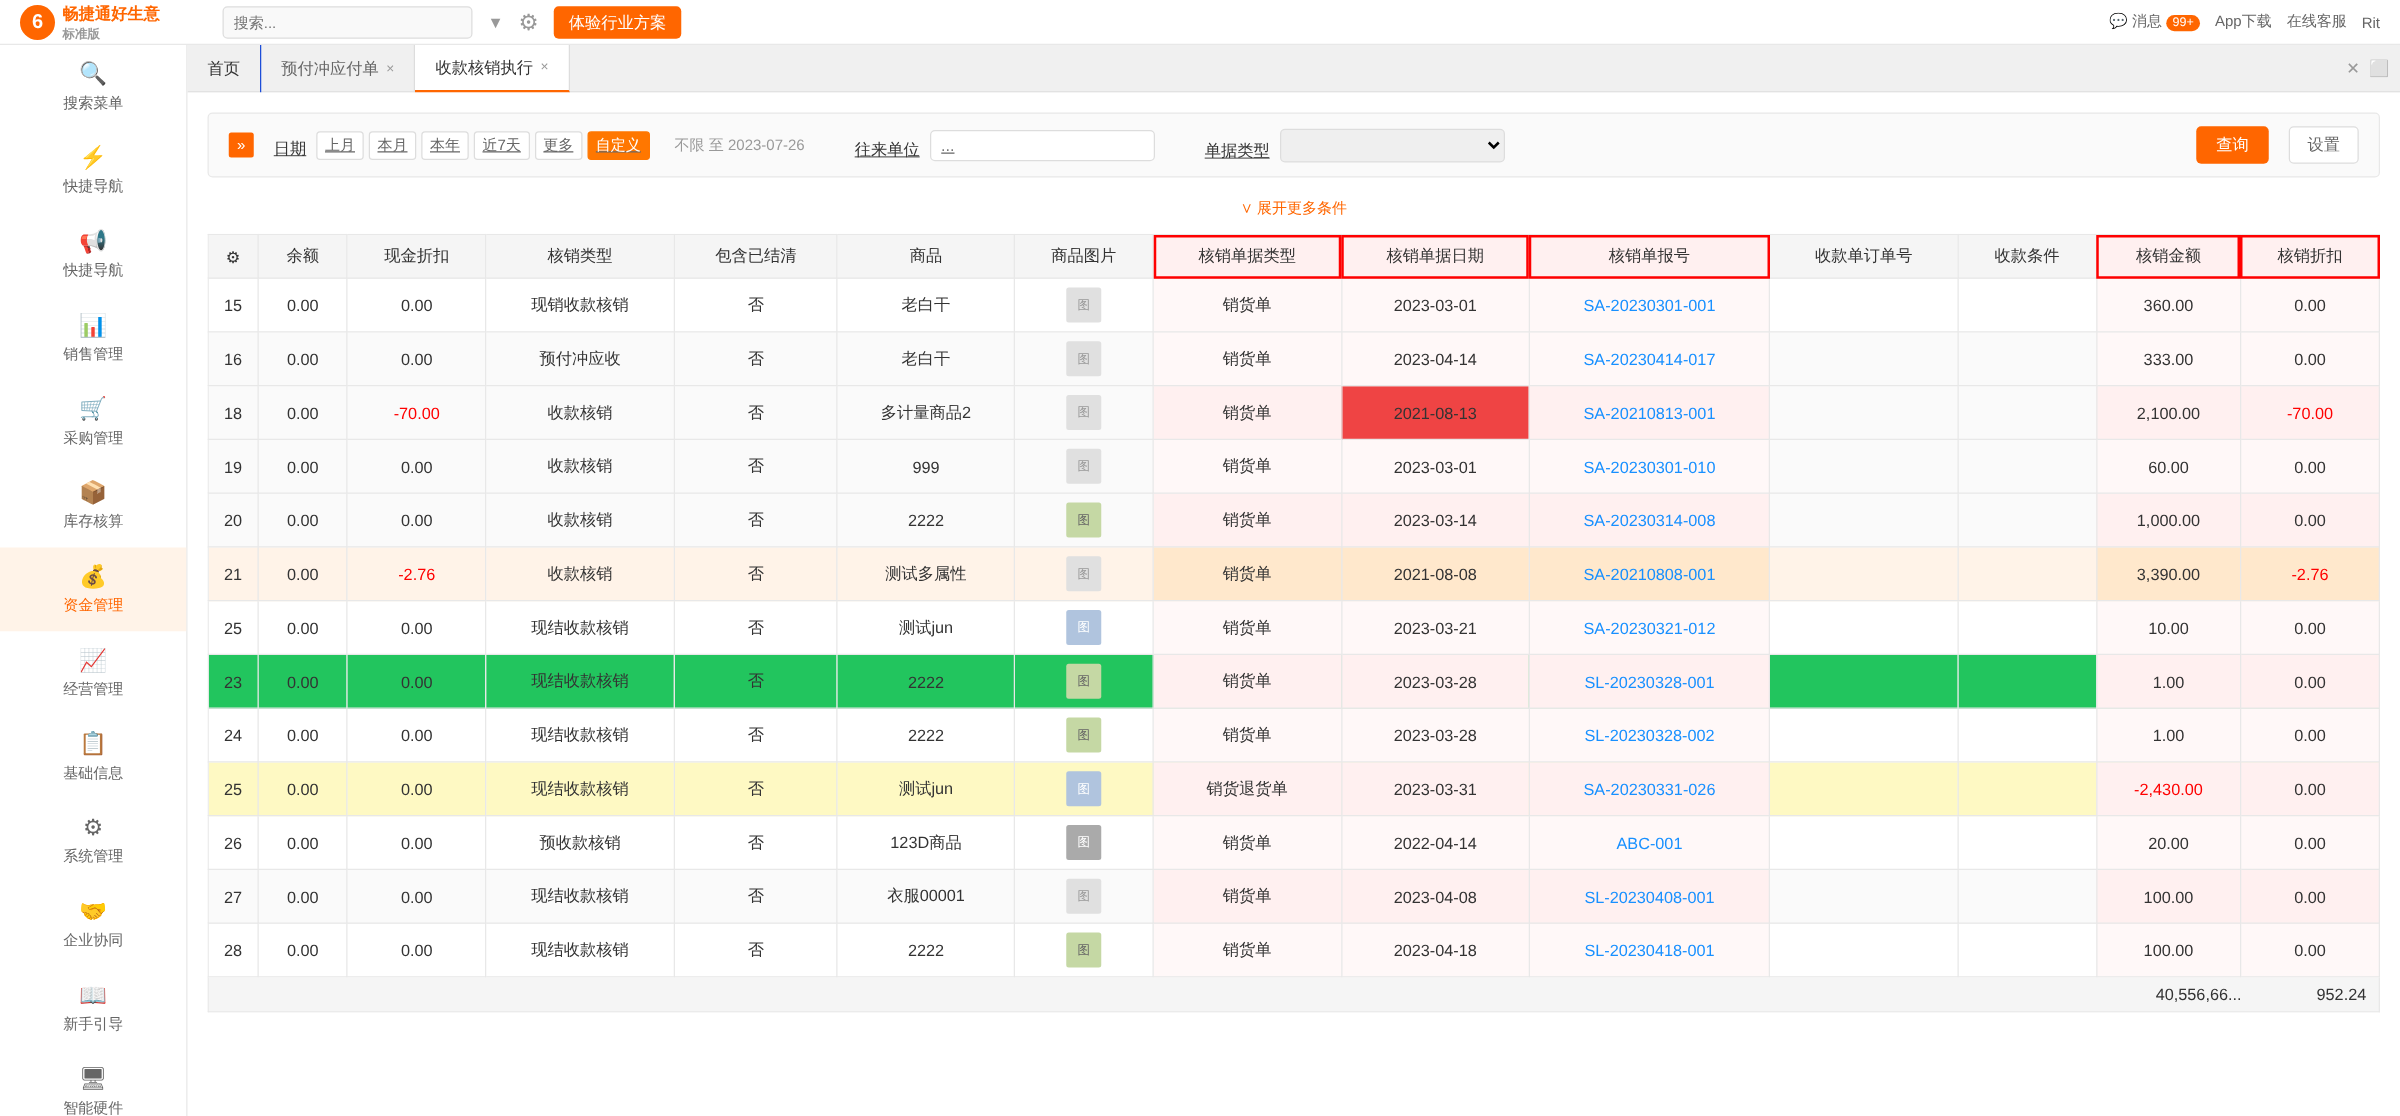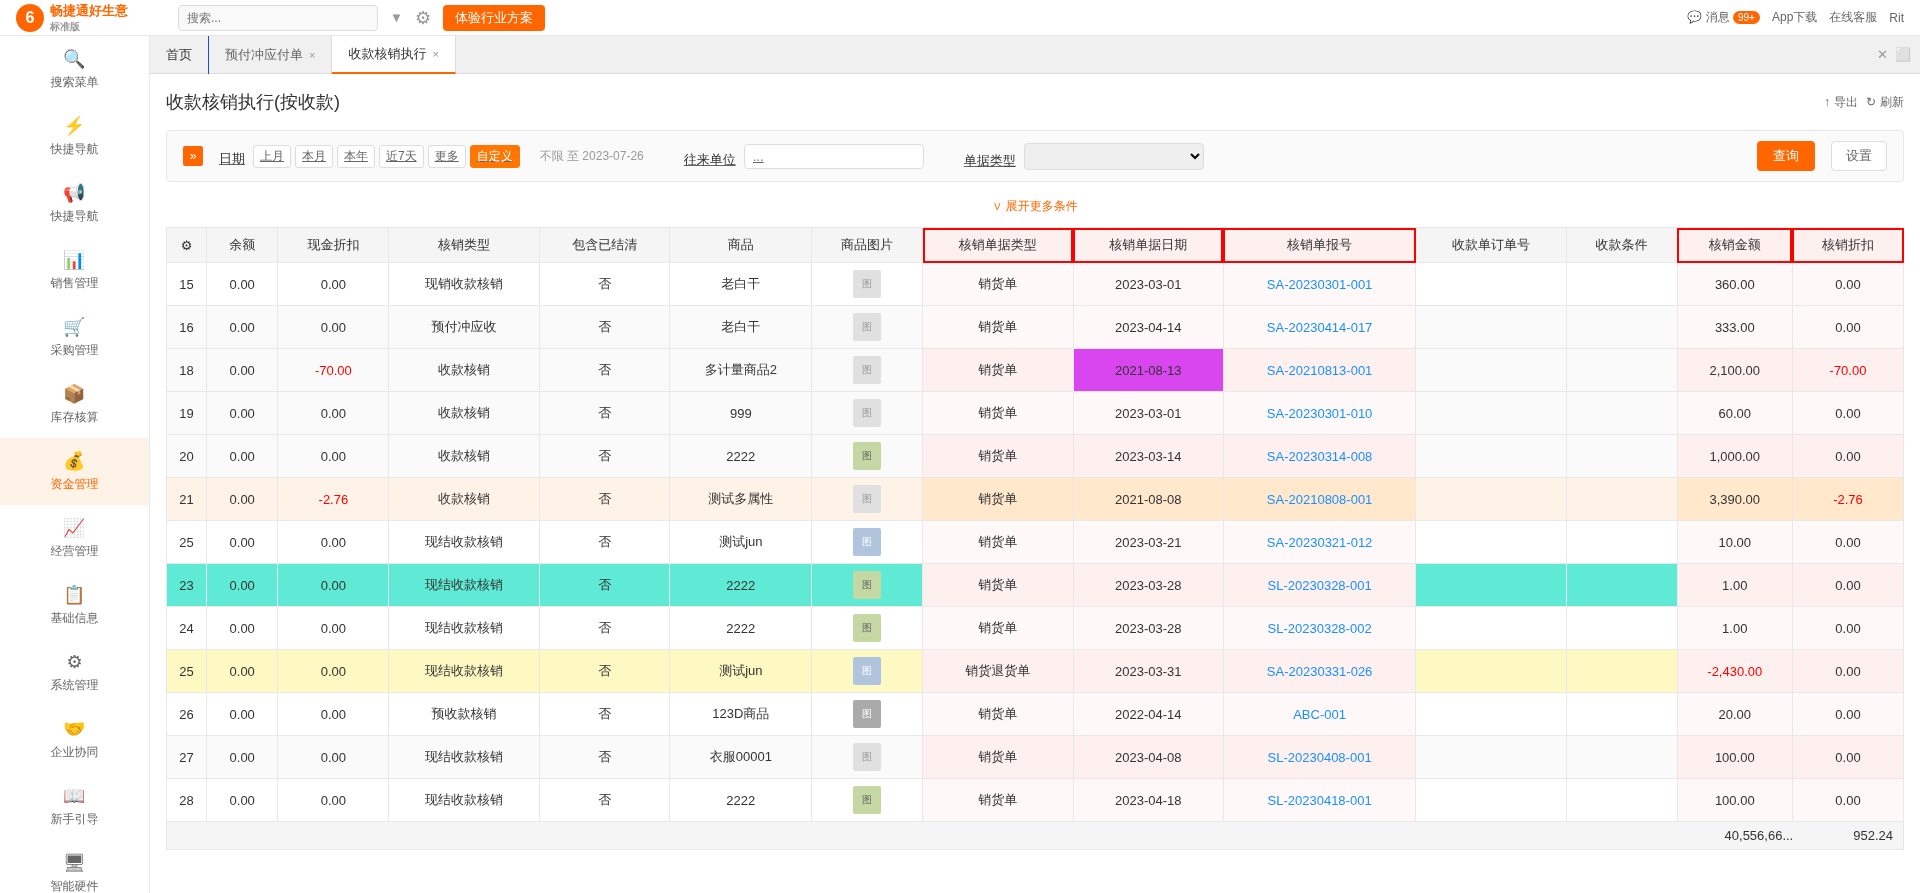--- a/index.html
+++ b/index.html
@@ -168,33 +168,20 @@
         <span class="tab-close">×</span>
       </div>
       <div class="tab-bar-right">
         <span style="cursor:pointer;color:#999;">✕</span>
         <span style="cursor:pointer;color:#999;">⬜</span>
       </div>
     </div>
 
     <div class="page-content">
 
-      <div class="page-title">
-        <span>收款核销执行(按收款)</span>
-        <div class="page-title-actions">
-          <div class="btn-export">
-            <span>↑</span>
-            <span>导出</span>
-          </div>
-          <div class="btn-refresh">
-            <span>↻</span>
-            <span>刷新</span>
-          </div>
-        </div>
-      </div>
 
       <div class="filter-bar">
         <button class="filter-expand">»</button>
         <div class="filter-item">
           <span class="filter-label">日期</span>
           <div class="date-btns">
             <button class="date-btn">上月</button>
             <button class="date-btn">本月</button>
             <button class="date-btn">本年</button>
             <button class="date-btn">近7天</button>
@@ -282,21 +269,21 @@
               <td>18</td>
               <td>0.00</td>
               <td style="color:red;">-70.00</td>
               <td>收款核销</td>
               <td>否</td>
               <td>多计量商品2</td>
               <td>
                   <div style="width:28px;height:28px;background:#e0e0e0;margin:auto;border-radius:2px;display:flex;align-items:center;justify-content:center;font-size:10px;color:#999;">图</div>
                 </td>
               <td style="background:#fff0f0;">销货单</td>
-              <td style="background:#d946ef;">2021-08-13</td>
+              <td style="background:#ef4444;">2021-08-13</td>
               <td style="background:#fff0f0;"><a class="link-text">SA-20210813-001</a></td>
               <td></td>
               <td></td>
               <td style="background:#fff0f0;">2,100.00</td>
               <td style="background:#fff0f0;color:red;">-70.00</td>
             </tr>
             <tr>
               <td>19</td>
               <td>0.00</td>
               <td>0.00</td>
@@ -361,21 +348,21 @@
                   <div style="width:28px;height:28px;background:#b0c4de;margin:auto;border-radius:2px;display:flex;align-items:center;justify-content:center;font-size:10px;color:#fff;">图</div>
                 </td>
               <td style="background:#fff8f8;">销货单</td>
               <td style="background:#fff8f8;">2023-03-21</td>
               <td style="background:#fff8f8;"><a class="link-text">SA-20230321-012</a></td>
               <td></td>
               <td></td>
               <td style="background:#fff8f8;">10.00</td>
               <td style="background:#fff8f8;">0.00</td>
             </tr>
-            <tr style="background:#5eead4;">
+            <tr style="background:#22c55e;">
               <td>23</td>
               <td>0.00</td>
               <td>0.00</td>
               <td>现结收款核销</td>
               <td>否</td>
               <td>2222</td>
               <td>
                   <div style="width:28px;height:28px;background:#c5d8a4;margin:auto;border-radius:2px;display:flex;align-items:center;justify-content:center;font-size:10px;color:#666;">图</div>
                 </td>
               <td style="background:#fff0f0;">销货单</td>

